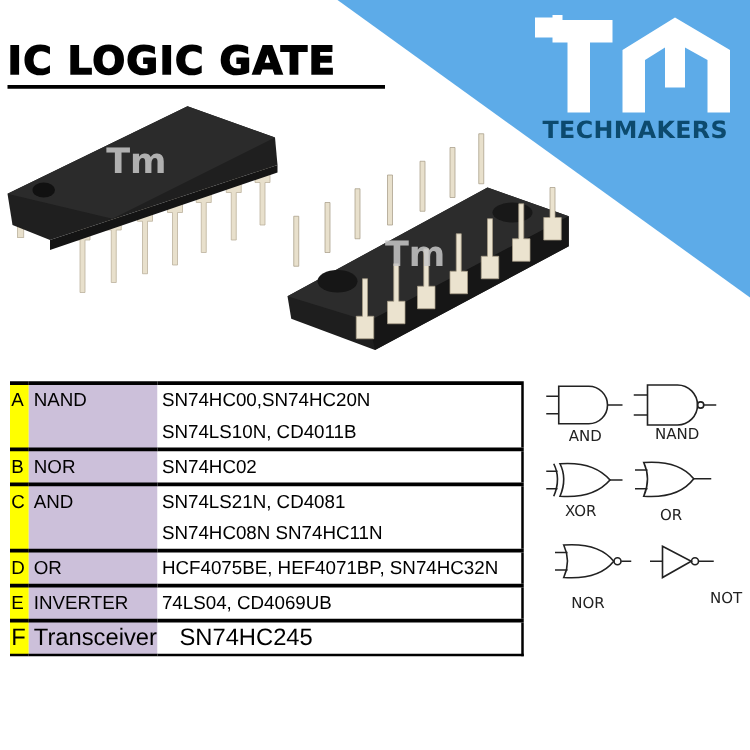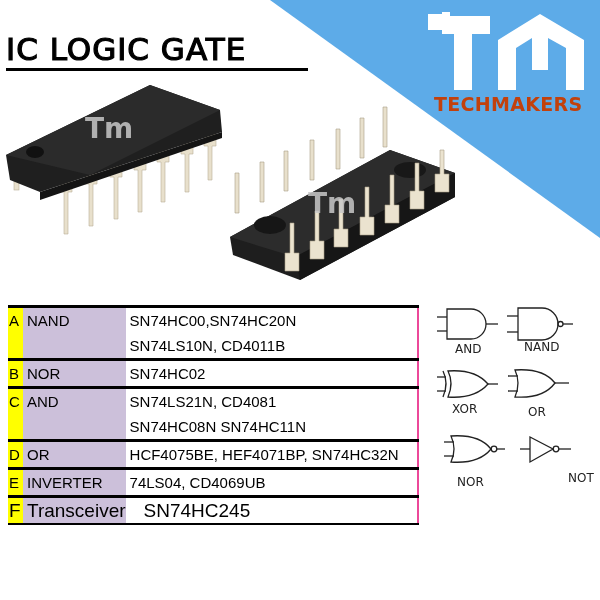--- a/index.html
+++ b/index.html
@@ -1,29 +1,29 @@
 <!DOCTYPE html>
 <html><head>
 <meta charset="utf-8">
 <style>
   html,body{margin:0;padding:0;}
   body{width:600px;height:600px;position:relative;overflow:hidden;background:#ffffff;font-family:"Liberation Sans",sans-serif;}
   .blue-tri{position:absolute;left:0;top:0;width:600px;height:600px;}
-  .title{position:absolute;left:6px;top:32px;font-family:"DejaVu Sans",sans-serif;font-weight:400;font-size:31px;letter-spacing:1px;color:#000;line-height:34px;-webkit-text-stroke:1.2px #000;}
+  .title{position:absolute;left:6px;top:32px;font-family:"DejaVu Sans",sans-serif;font-weight:700;font-size:31px;letter-spacing:1px;color:#000;line-height:34px;-webkit-text-stroke:1.2px #000;}
   .title-underline{position:absolute;left:6px;top:68px;width:302px;height:3px;background:#000;}
   .logo{position:absolute;left:420px;top:8px;width:180px;height:120px;}
-  .logo-text{position:absolute;left:434px;top:93px;color:#c2410c;font-family:"DejaVu Sans",sans-serif;font-weight:bold;font-size:19px;letter-spacing:0.3px;}
+  .logo-text{position:absolute;left:434px;top:93px;color:#0c4a6e;font-family:"DejaVu Sans",sans-serif;font-weight:bold;font-size:19px;letter-spacing:0.3px;}
   .chip{position:absolute;}
   table.ic{position:absolute;left:8px;top:305px;width:411px;border-collapse:collapse;font-family:"Liberation Sans",sans-serif;font-size:15px;color:#000;}
   table.ic td{padding:0;vertical-align:top;}
   table.ic tr.grp td{border-top:3px solid #000;}
   table.ic tr.last td{border-bottom:2px solid #000;}
   td.letter{background:#ffff00;width:14px;padding-left:1px !important;}
   td.name{background:#ccc0da;width:86px;padding-left:4px !important;}
-  td.parts{background:#fff;border-right:2px solid #ec4899;padding-left:4px !important;}
+  td.parts{background:#fff;border-right:2px solid #000000;padding-left:4px !important;}
   .cell-line{height:25px;line-height:25px;white-space:nowrap;}
   .big{font-size:19px;}
   .gates{position:absolute;left:435px;top:295px;width:165px;height:200px;}
   .gate-label{position:absolute;font-family:"DejaVu Sans",sans-serif;font-size:12px;color:#222;}
 </style>
 </head>
 <body>
 
 <svg class="blue-tri" viewBox="0 0 600 600">
   <polygon points="270,0 600,0 600,238" fill="#5dabe8"></polygon>

